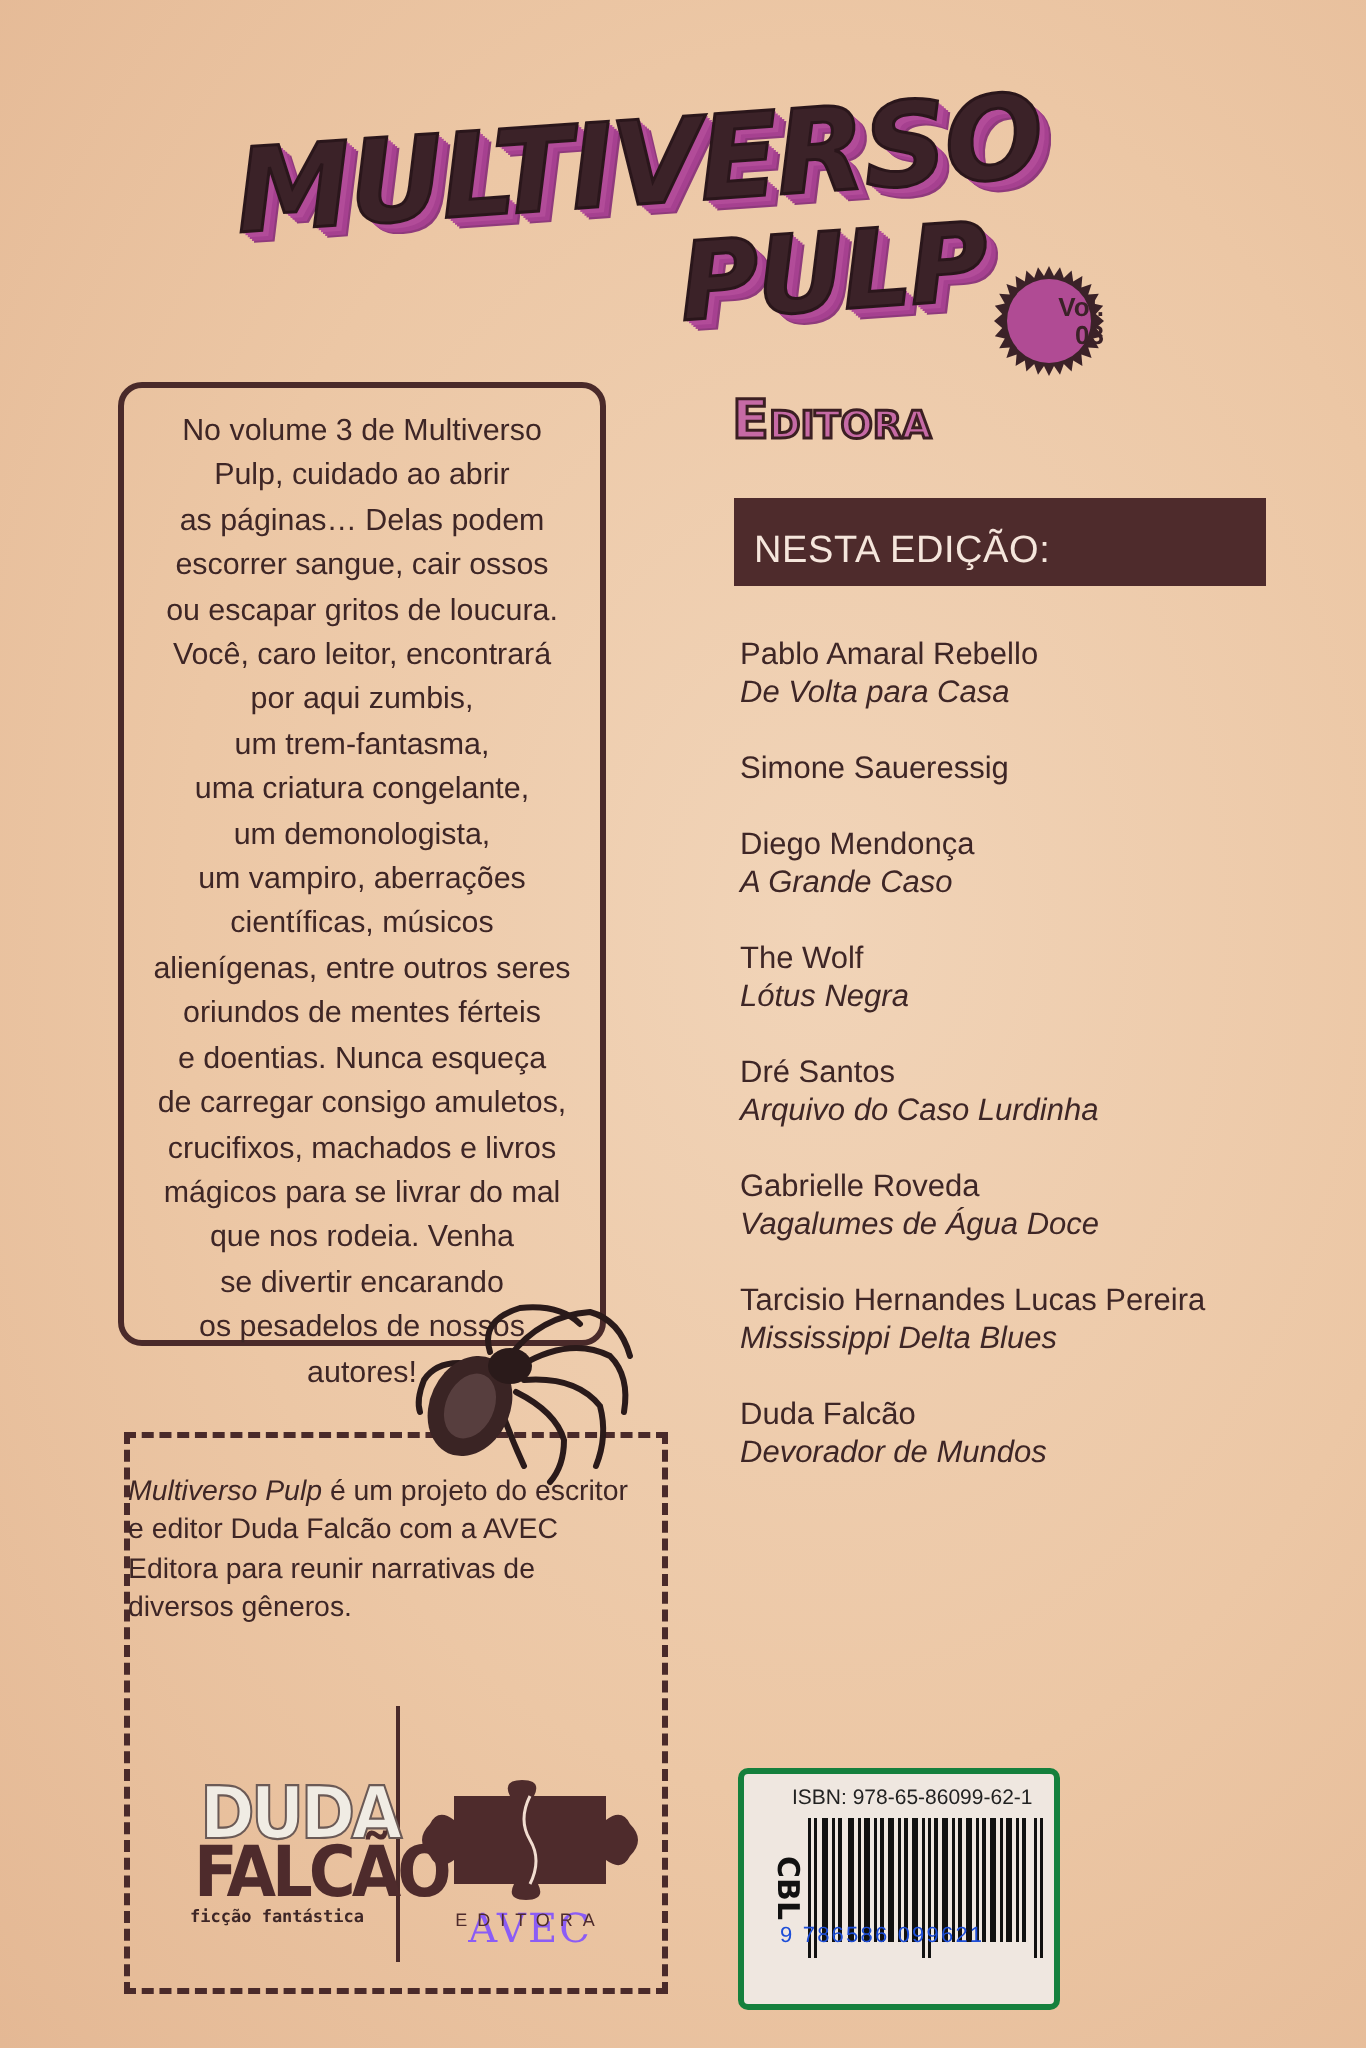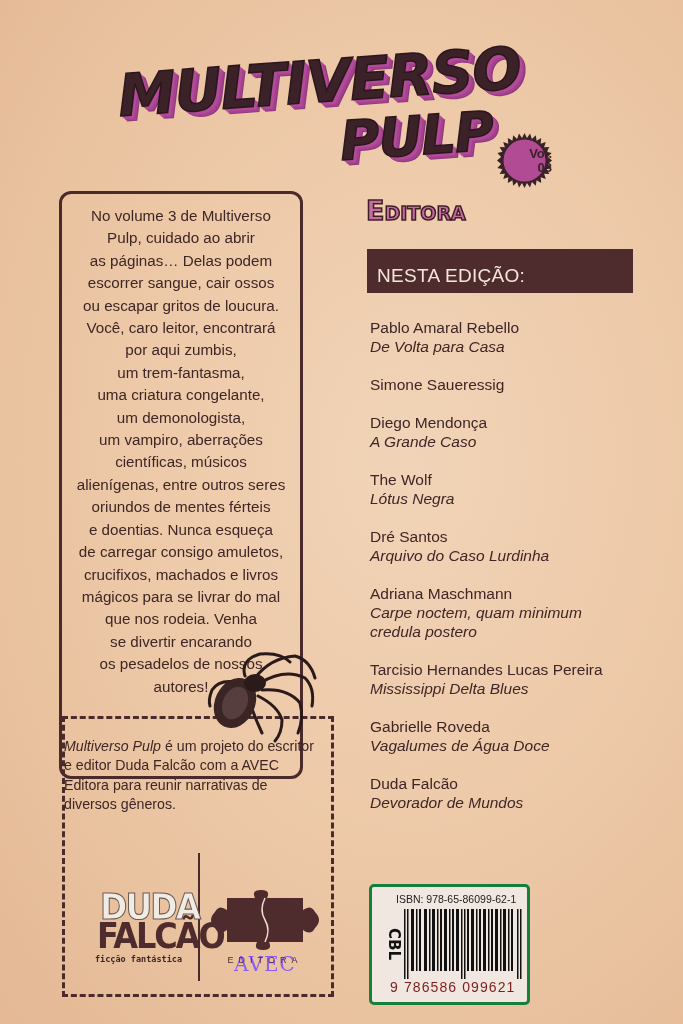--- a/index.html
+++ b/index.html
@@ -33,21 +33,21 @@
 
   .horror {
     position:absolute; left:366px; top:195px; font-family:"DejaVu Sans", sans-serif; font-weight:900;
     font-size:27px; color:#c66aa5; letter-spacing:0px;
     -webkit-text-stroke: 1.5px #3b1f22;
     font-variant: small-caps;
   }
 
   
   .intro-box {
-    position:absolute; left:59px; top:191px; width:244px; height:588px;
+    position:absolute; left:59px; top:191px; width:244px; height:482px;
     border:3px solid #4a2a2a; border-radius:12px; box-sizing:border-box;
   }
   .intro-text {
     position:absolute; left:0; top:11px; width:100%; text-align:center;
     font-family:"Liberation Sans", sans-serif; font-size:15.2px; line-height:22.4px; color:#3e2626;
     white-space:pre-line;
   }
 
   
   .spider { position:absolute; left:200px; top:648px; width:120px; height:95px; }
@@ -84,21 +84,21 @@
   .toc-item { font-family:"Liberation Sans", sans-serif; font-size:15.5px; line-height:19px; color:#3e2626; margin-bottom:19px; }
   .toc-item .work { font-style:italic; display:block; white-space:pre-line; }
 
   
   .barcode-box {
     position:absolute; left:369px; top:884px; width:161px; height:121px;
     background:#efe7e0; border:3px solid #15803d; border-radius:5px; box-sizing:border-box;
   }
   .isbn-label { position:absolute; left:24px; top:6px; font-family:"Liberation Sans", sans-serif; font-size:10.5px; color:#222; white-space:nowrap; }
   .bars { position:absolute; left:32px; top:22px; width:118px; height:70px; }
-  .ean-digits { position:absolute; left:18px; top:92px; font-family:"Liberation Sans", sans-serif; font-size:14px; color:#7f1d1d; letter-spacing:1.1px; white-space:nowrap; }
+  .ean-digits { position:absolute; left:18px; top:75px; font-family:"Liberation Sans", sans-serif; font-size:11px; color:#1d4ed8; letter-spacing:1.1px; white-space:nowrap; }
   .cbl { position:absolute; left:6px; top:48px; font-family:"DejaVu Sans", sans-serif; font-weight:900; font-size:15px; color:#111; transform:rotate(90deg); transform-origin:center; }
 </style>
 </head>
 <body>
 
 <div class="title-line title-1">MULTIVERSO</div>
 <div class="title-line title-2">PULP</div>
 
 <div class="vol-badge">
   <svg width="55" height="55" viewBox="0 0 55 55">
@@ -177,24 +177,22 @@
 <div class="contents-header">
   <span>NESTA EDIÇÃO:</span>
 </div>
 
 <div class="toc">
   <div class="toc-item"><span>Pablo Amaral Rebello</span><span class="work">De Volta para Casa</span></div>
   <div class="toc-item"><span>Simone Saueressig</span></div>
   <div class="toc-item"><span>Diego Mendonça</span><span class="work">A Grande Caso</span></div>
   <div class="toc-item"><span>The Wolf</span><span class="work">Lótus Negra</span></div>
   <div class="toc-item"><span>Dré Santos</span><span class="work">Arquivo do Caso Lurdinha</span></div>
-  <div class="toc-item"><span>Adriana Maschmann</span><span class="work">Carpe noctem, quam minimum
-credula postero</span></div>
+  <div class="toc-item"><span>Gabrielle Roveda</span><span class="work">Vagalumes de Água Doce</span></div>
   <div class="toc-item"><span>Tarcisio Hernandes Lucas Pereira</span><span class="work">Mississippi Delta Blues</span></div>
-  <div class="toc-item"><span>Gabrielle Roveda</span><span class="work">Vagalumes de Água Doce</span></div>
   <div class="toc-item"><span>Duda Falcão</span><span class="work">Devorador de Mundos</span></div>
 </div>
 
 <div class="barcode-box">
   <div class="isbn-label">ISBN: 978-65-86099-62-1</div>
   <div class="cbl">CBL</div>
   <svg class="bars" viewBox="0 0 118 70" preserveAspectRatio="none">
     <g fill="#111">
       <rect x="0" y="0" width="1.5" height="70"></rect>
         <rect x="3" y="0" width="1.5" height="70"></rect>

